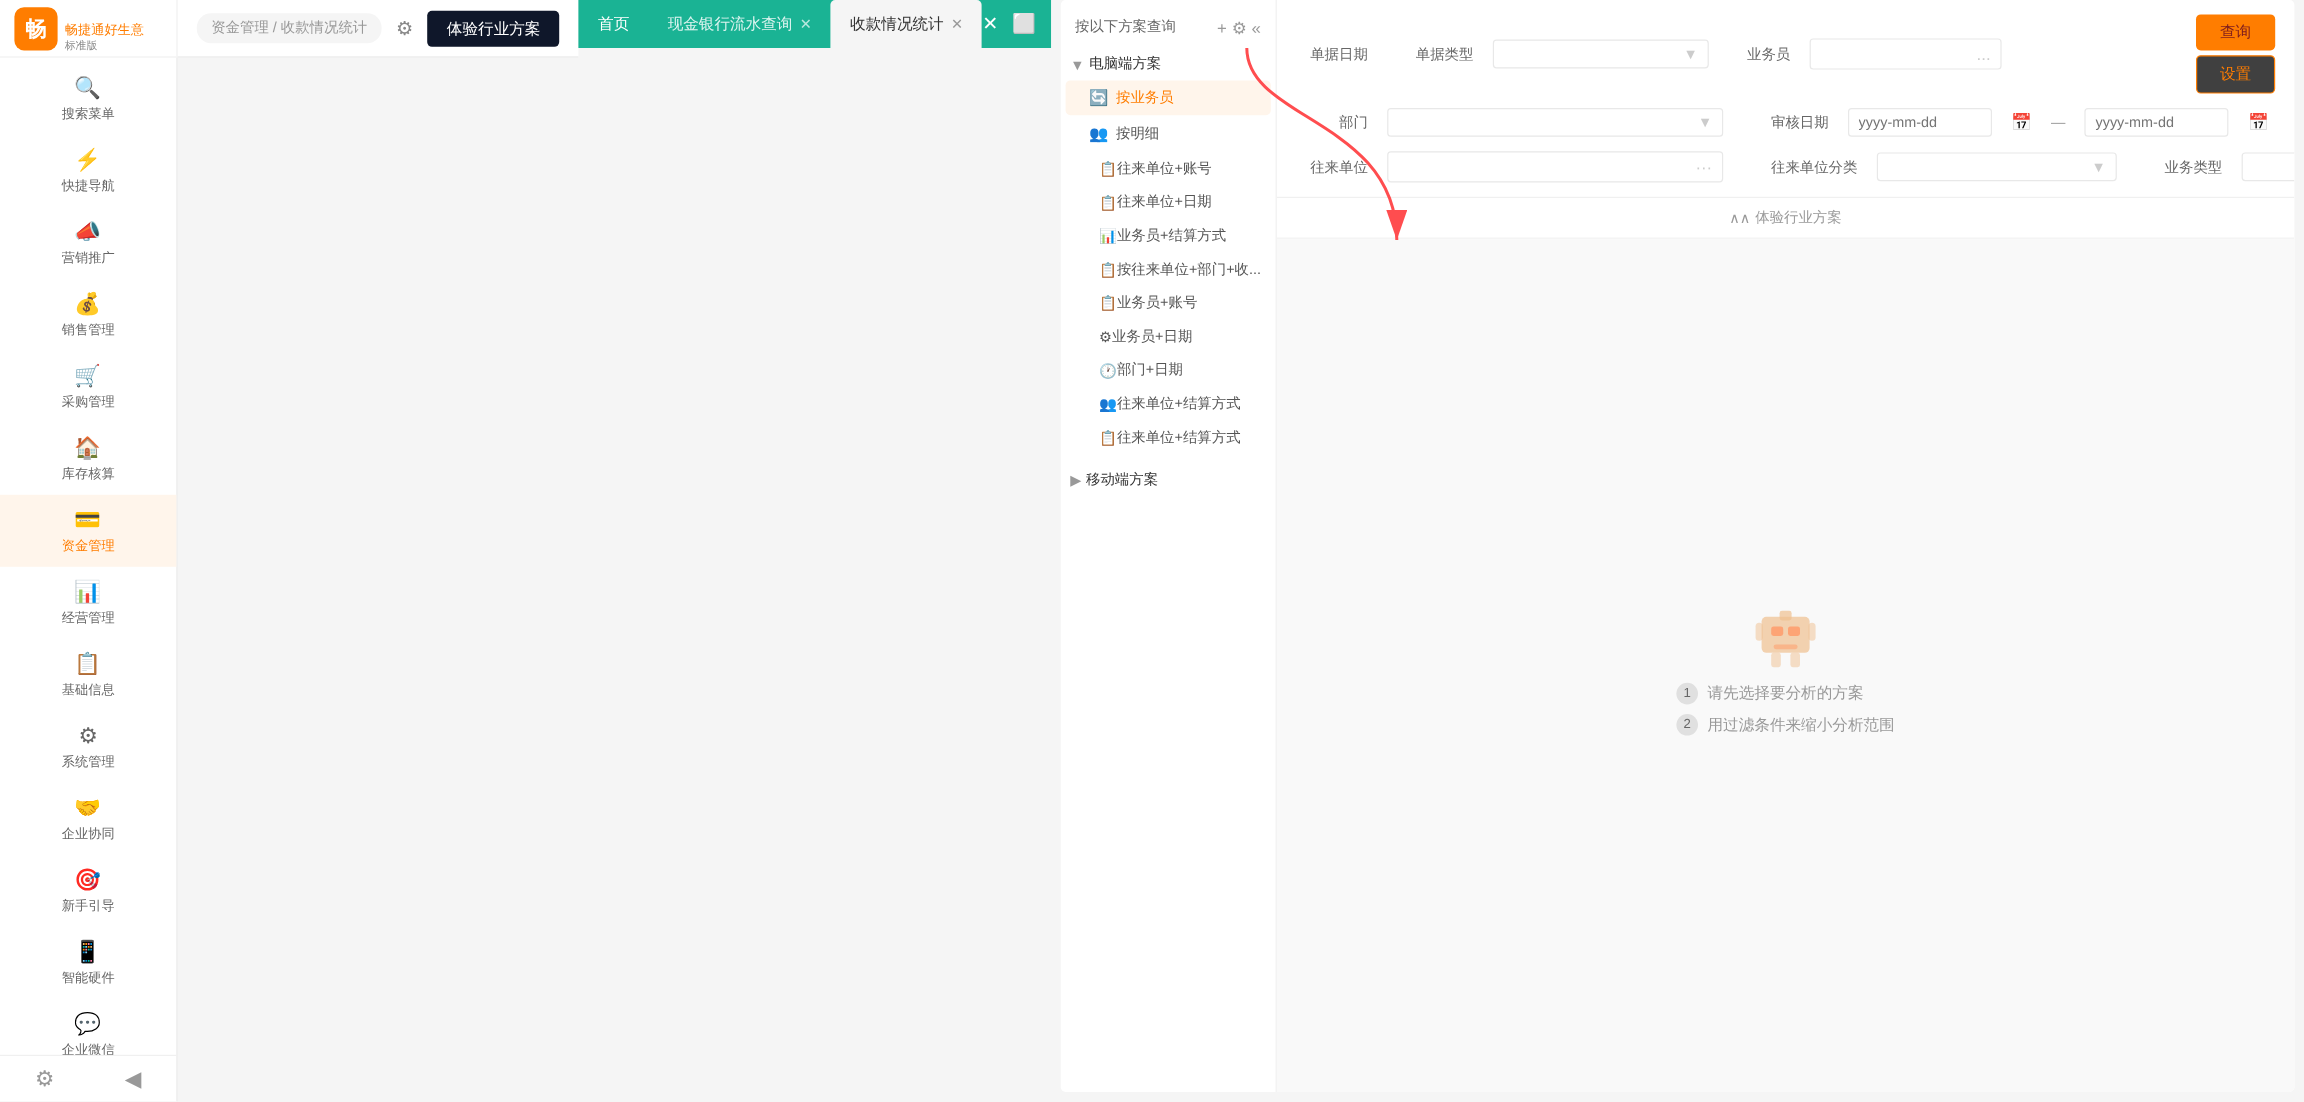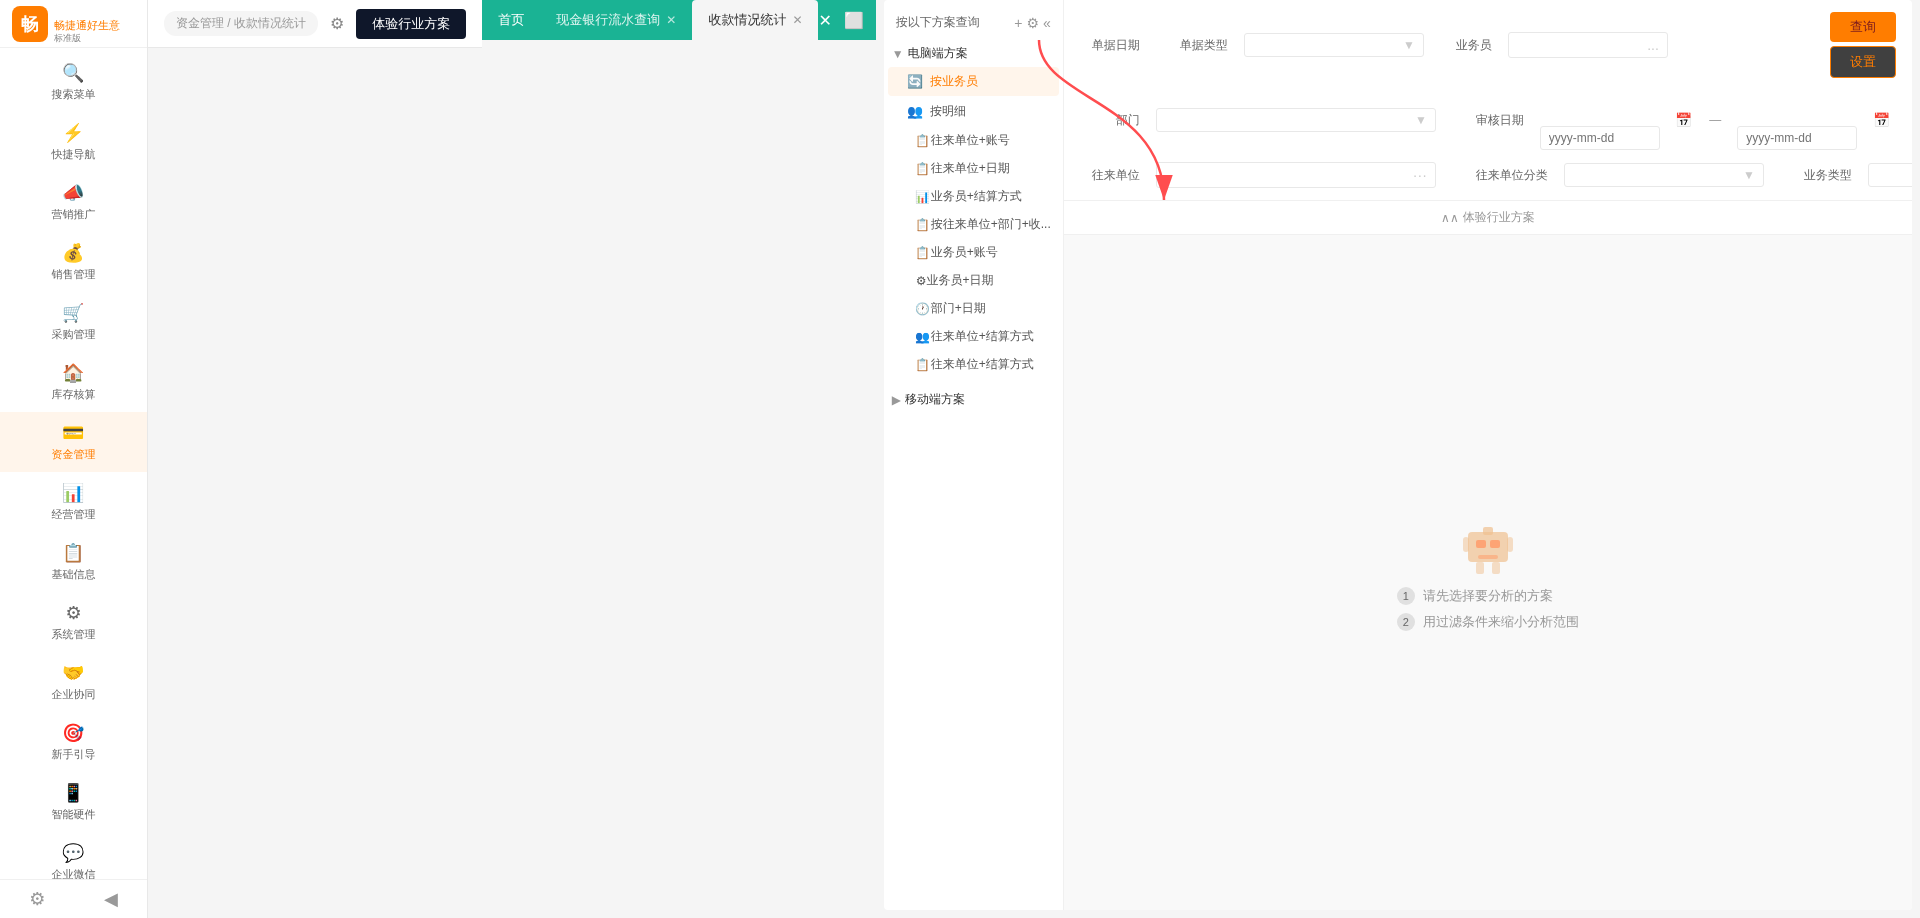--- a/index.html
+++ b/index.html
@@ -77,21 +77,21 @@
     .filter-row { display: flex; align-items: center; gap: 16px; margin-bottom: 12px; }
     .filter-row:last-child { margin-bottom: 0; }
     .filter-label { width: 60px; text-align: right; color: #666; font-size: 12px; flex-shrink: 0; }
     .filter-date-group { display: flex; align-items: center; gap: 4px; }
     .date-btn { padding: 3px 8px; border: 1px solid #e8e8e8; border-radius: 3px; font-size: 12px; color: #666; cursor: pointer; background: white; }
     .date-btn.active { background: #ff7d00; color: white; border-color: #ff7d00; }
     .date-range { color: #999; font-size: 12px; margin-left: 4px; }
     .filter-select { display: flex; align-items: center; border: 1px solid #e8e8e8; border-radius: 3px; padding: 4px 8px; min-width: 200px; cursor: pointer; background: white; }
     .filter-select-text { flex: 1; color: #bbb; font-size: 12px; }
     .filter-select-arrow { color: #ccc; font-size: 12px; }
-    .filter-input { border: 1px solid #e8e8e8; border-radius: 3px; padding: 4px 8px; font-size: 12px; color: #333; background: white; min-width: 120px; margin-top: 36px; }
+    .filter-input { border: 1px solid #e8e8e8; border-radius: 3px; padding: 4px 8px; font-size: 12px; color: #333; background: white; min-width: 120px; }
     .filter-dash { color: #999; font-size: 12px; }
     .filter-calendar { font-size: 14px; color: #ccc; cursor: pointer; }
     .filter-dots { color: #ccc; font-size: 14px; cursor: pointer; margin-left: 4px; }
     .query-btn { background: #ff7d00; color: #7f1d1d; border: none; padding: 6px 20px; border-radius: 4px; font-size: 13px; cursor: pointer; }
     .set-btn { background: #404040; color: #ff7d00; border: 1px solid #ff7d00; padding: 6px 16px; border-radius: 4px; font-size: 13px; cursor: pointer; }
     .btn-group-right { margin-left: auto; display: flex; flex-direction: column; gap: 4px; }
 
     .collapse-bar { display: flex; align-items: center; justify-content: center; padding: 8px; border-bottom: 1px solid #f0f0f0; color: #999; font-size: 12px; cursor: pointer; }
 
     

